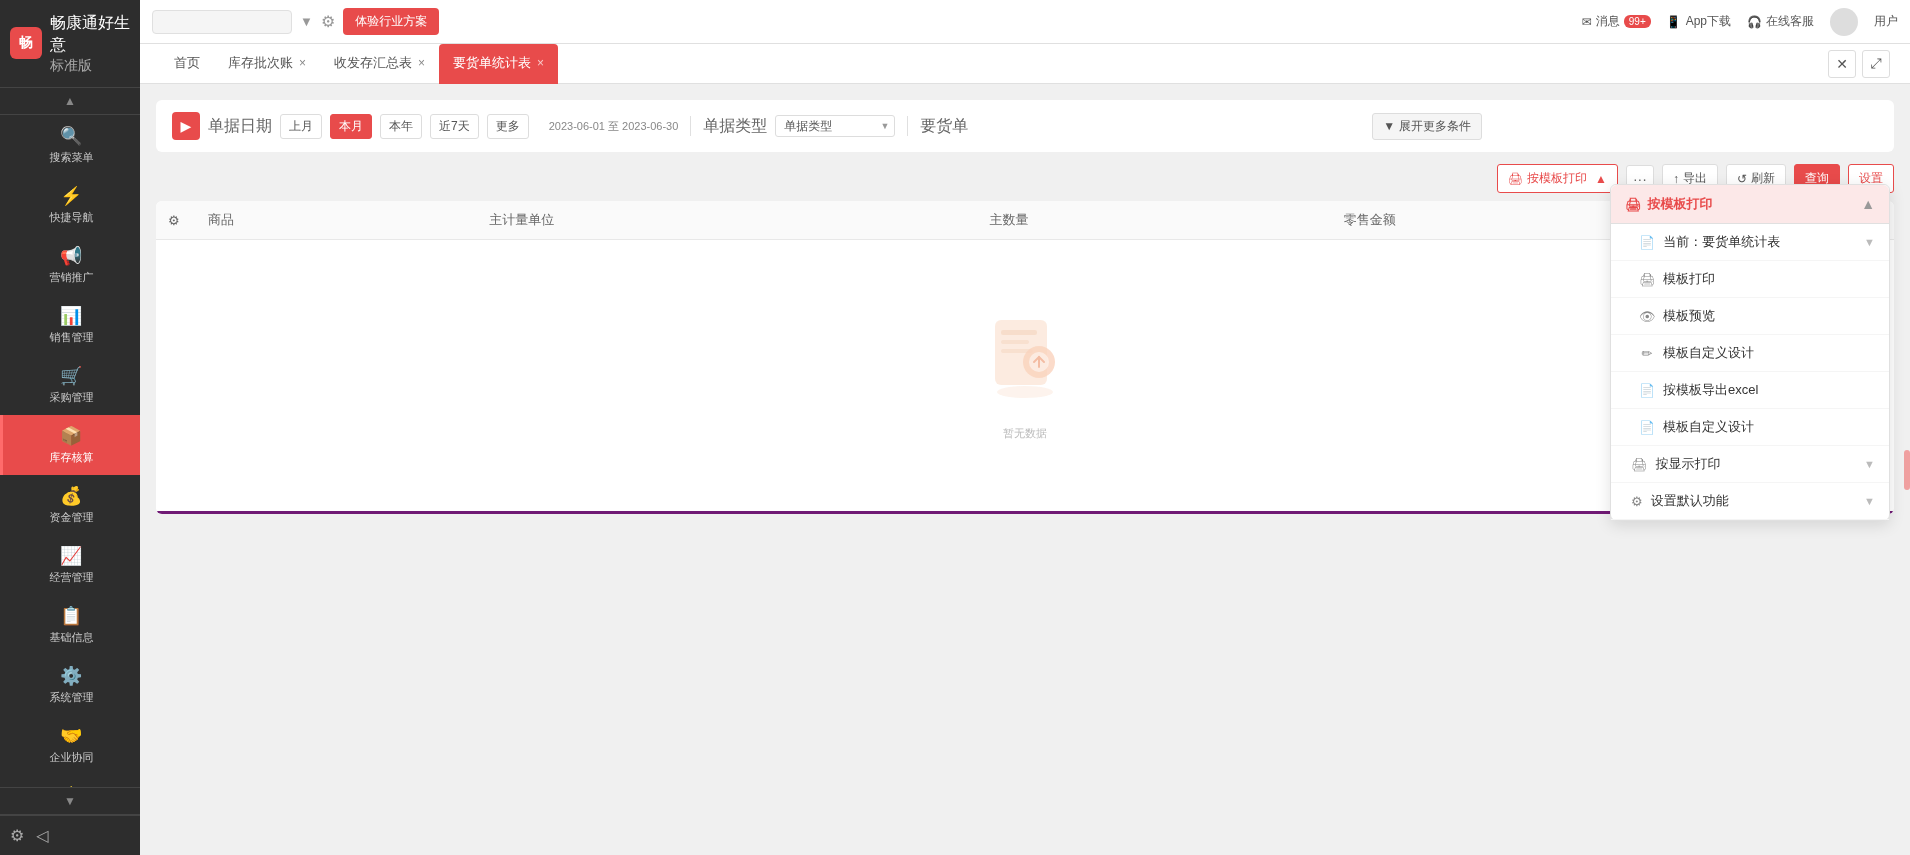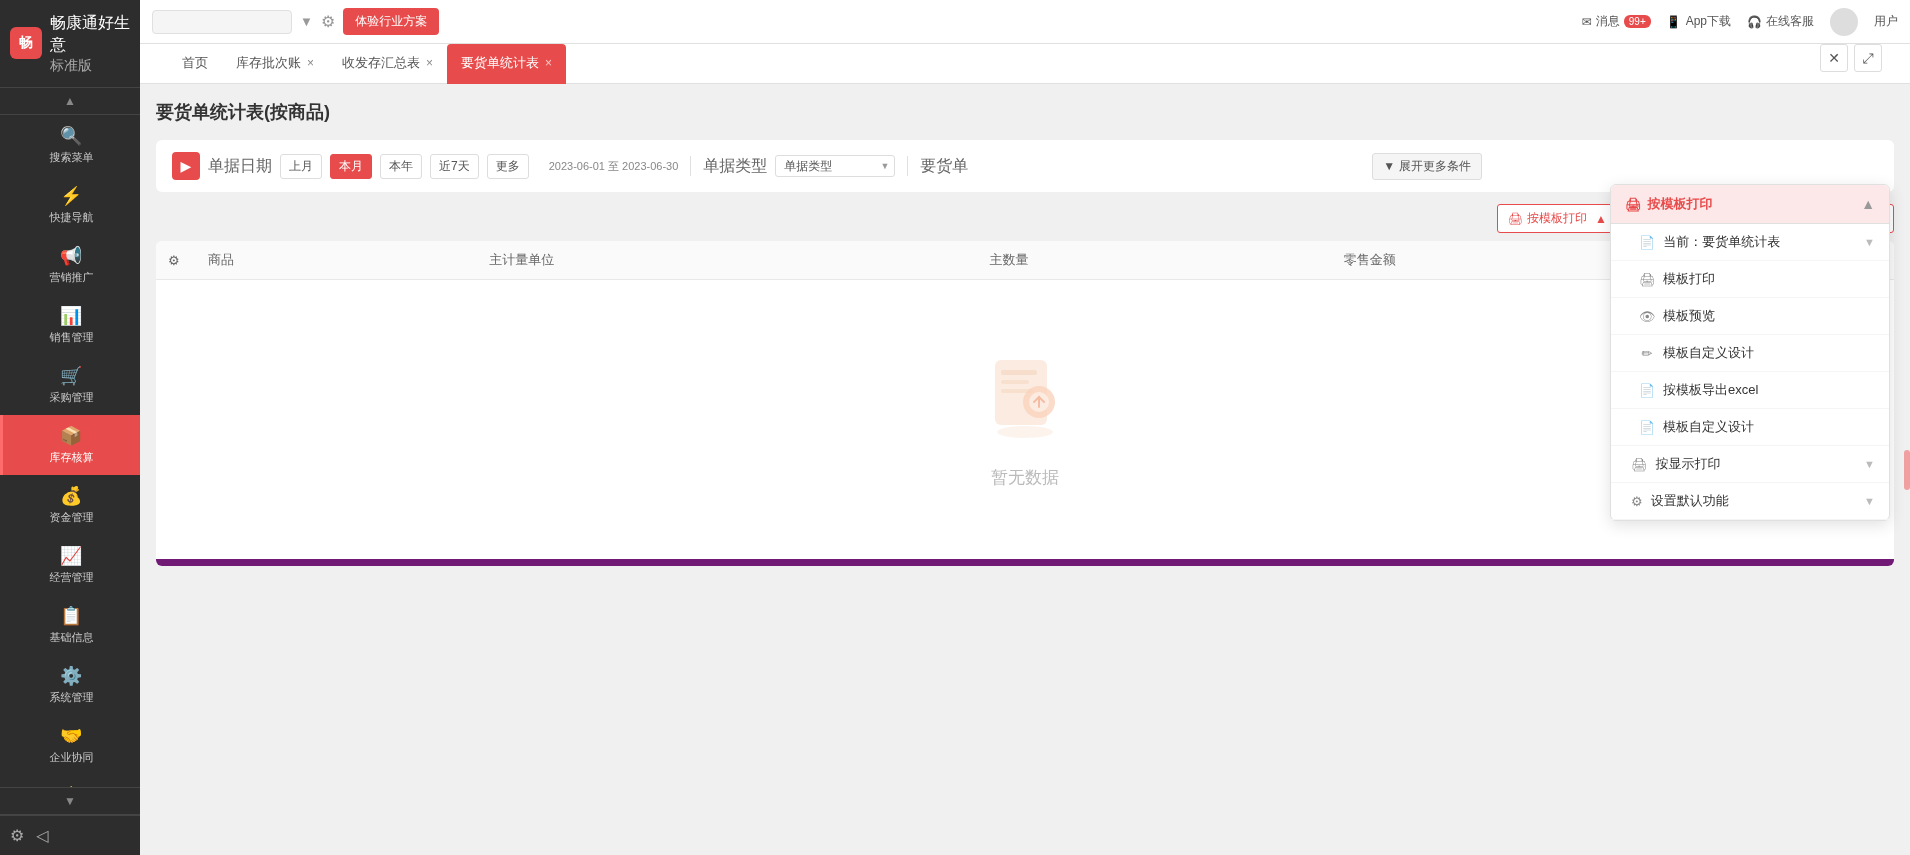--- a/index.html
+++ b/index.html
@@ -117,22 +117,22 @@
       width: 28px;
       height: 28px;
       background: #ddd;
       border-radius: 50%;
     }
 
     
     .tabs-bar {
       background: #fff;
       display: flex;
-      align-items: flex-start;
-      padding: 0 28px;
+      align-items: center;
+      padding: 0 20px;
       border-bottom: 1px solid #e0e0e0;
       height: 40px;
       gap: 0;
     }
     .tab-item {
       padding: 0 14px;
       height: 40px;
       display: flex;
       align-items: center;
       font-size: 13px;
@@ -327,23 +327,23 @@
       background: #fafafa;
       color: #666;
       font-weight: normal;
       font-size: 13px;
       padding: 10px 12px;
       text-align: left;
       border-bottom: 1px solid #e8e8e8;
     }
     .data-table td {
       padding: 10px 12px;
-      border-bottom: 7px solid #701a75;
+      border-bottom: 3px solid #701a75;
       color: #333;
-      font-size: 17px;
+      font-size: 11px;
     }
     .empty-state {
       display: flex;
       flex-direction: column;
       align-items: center;
       justify-content: center;
       padding: 60px 0;
       color: #bbb;
     }
     .empty-icon {
@@ -558,21 +558,20 @@
       <span>要货单统计表</span>
       <span class="tab-close">×</span>
     </div>
     <div class="tabs-right">
       <div class="tabs-right-icon">✕</div>
       <div class="tabs-right-icon">⤢</div>
     </div>
   </div>
 
   <div class="page-content">
-    <div class="page-title">要货单统计表(按商品)</div>
 
     <div class="filter-bar">
       <div class="filter-toggle">▶</div>
       <span class="filter-label">单据日期</span>
       <div class="filter-date-group">
         <button class="filter-date-btn">上月</button>
         <button class="filter-date-btn active">本月</button>
         <button class="filter-date-btn">本年</button>
         <button class="filter-date-btn">近7天</button>
         <button class="filter-date-btn">更多</button>

